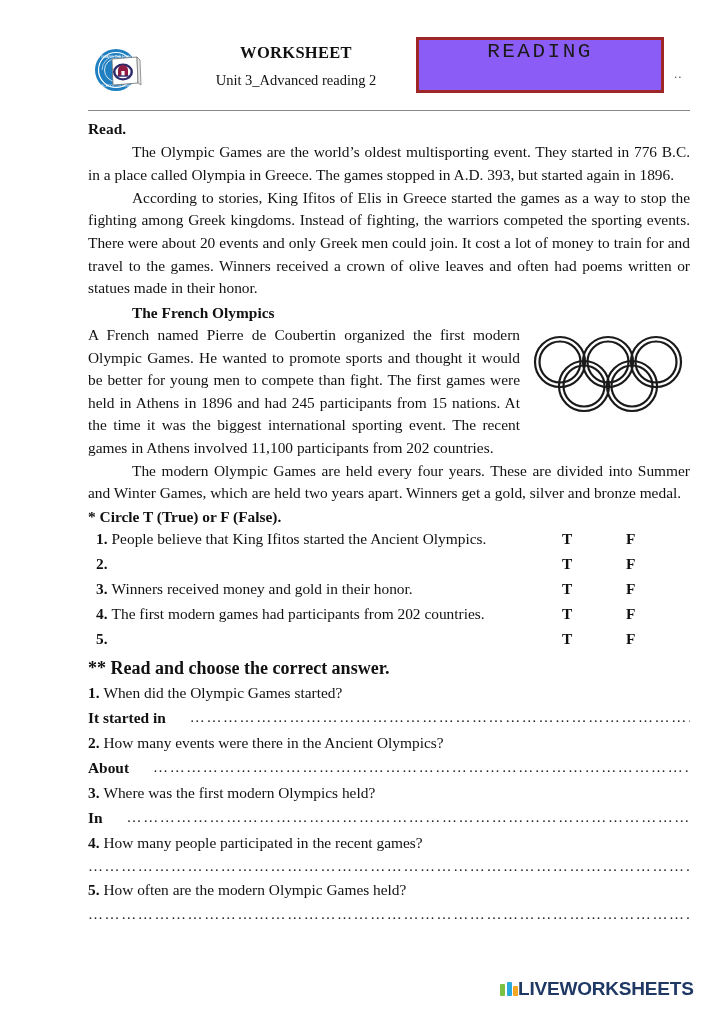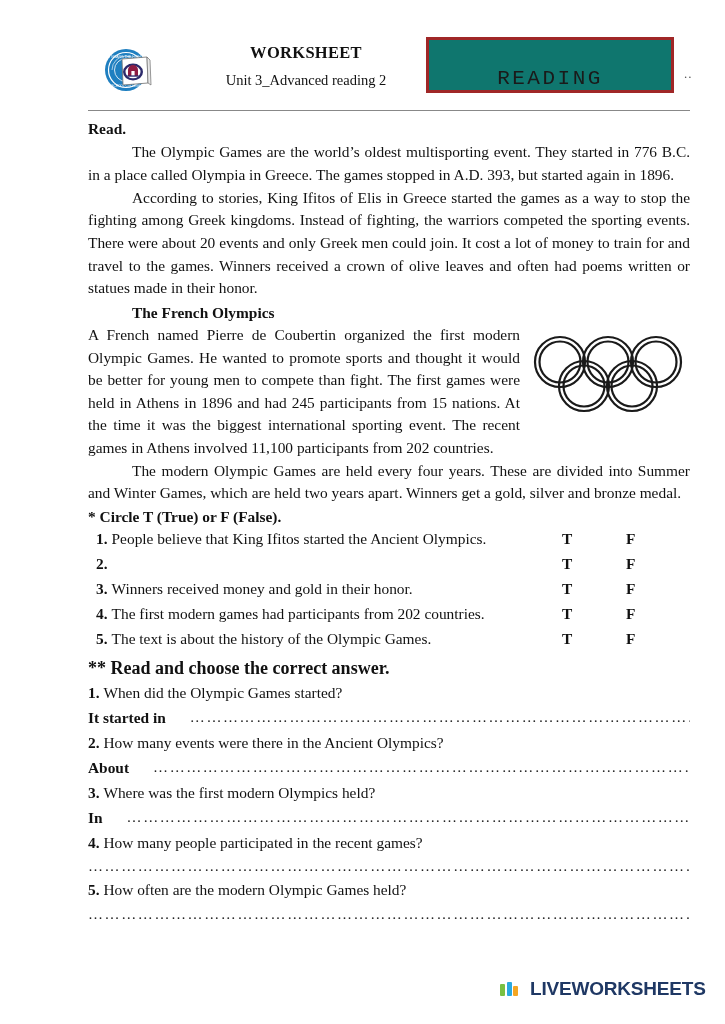--- a/index.html
+++ b/index.html
@@ -19,21 +19,21 @@
     position: absolute;
     left: 0; top: 0;
     width: 725px;
     height: 1024px;
     background: #fff;
   }
 
   
   .header {
     position: absolute;
-    left: 88px;
+    left: 78px;
     top: 40px;
     width: 600px;
     height: 62px;
   }
   .logo {
     position: absolute;
     left: 14px;
     top: 5px;
     width: 52px;
     height: 50px;
@@ -58,23 +58,23 @@
     line-height: 1.5;
     margin-top: 6px;
   }
   .reading-box {
     position: absolute;
     left: 338px;
     top: -3px;
     width: 248px;
     height: 56px;
     border: 3px solid #a02727;
-    background: #0f766e;
+    background: #8b5cf6;
     display: flex;
-    align-items: flex-end;
+    align-items: flex-start;
     justify-content: center;
     box-sizing: border-box;
   }
   .reading-text {
     font-family: "Liberation Mono", "DejaVu Sans Mono", monospace;
     font-size: 21px;
     letter-spacing: 2.5px;
     color: #1a1a1a;
   }
   .dots-mark {
@@ -215,21 +215,21 @@
     color: #222;
   }
 
   
   .footer {
     position: absolute;
     left: 500px;
     top: 978px;
     display: flex;
     align-items: center;
-    gap: 12px;
+    gap: 0;
   }
   .lw-icon { display: flex; align-items: flex-end; gap: 1.5px; }
   .lw-icon i { display: block; width: 5px; border-radius: 1px; }
   .lw-icon i.g { height: 12px; background: #79c043; }
   .lw-icon i.b { height: 14px; background: #2aa9e0; }
   .lw-icon i.o { height: 10px; background: #f5a623; }
   .lw-text {
     font-family: "Liberation Sans", "DejaVu Sans", sans-serif;
     font-weight: bold;
     font-size: 19px;
@@ -341,21 +341,20 @@
           <div class="tf-row">
             <span class="tf-num">4.</span>
             <span class="tf-q">The first modern games had participants from 202 countries.</span>
             <span class="tf-t">T</span>
             <span class="tf-f">F</span>
           </div>
         </div>
         <div class="tf-row-wrap">
           <div class="tf-row">
             <span class="tf-num">5.</span>
-            <span class="tf-q">The text is about the history of the Olympic Games.</span>
             <span class="tf-t">T</span>
             <span class="tf-f">F</span>
           </div>
         </div>
       </div>
 
     <div class="oq-head">** Read and choose the correct answer.</div>
 
     <div id="oq-list">
         <div class="oq-q"><span class="num">1. </span><span>When did the Olympic Games started?</span></div>

